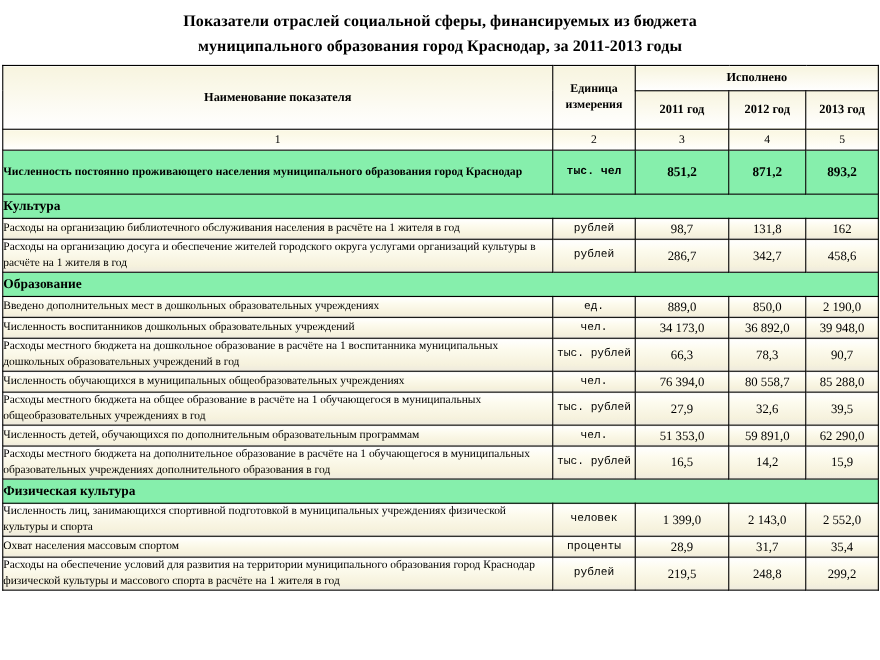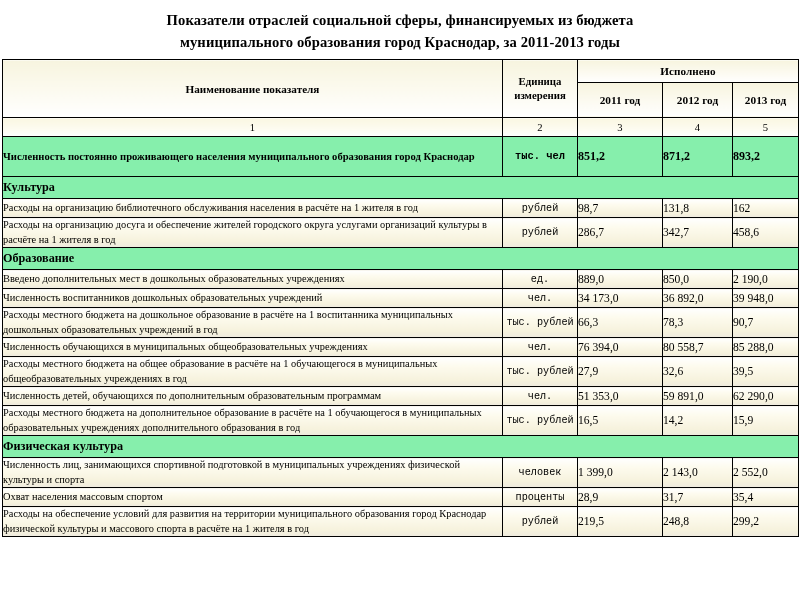--- a/index.html
+++ b/index.html
@@ -126,20 +126,21 @@
     color: #000;
     font-family: Liberation Mono, monospace;
   }
   .unit-bold {
     font-weight: bold;
     font-size: 10.4px;
   }
 
   
   .val {
+    text-align: center;
     font-size: 11.6px;
     line-height: 1.3;
     padding: 3px 6px;
     color: #000;
   }
   .val-bold {
     font-weight: bold;
     font-size: 12px;
   }
 

